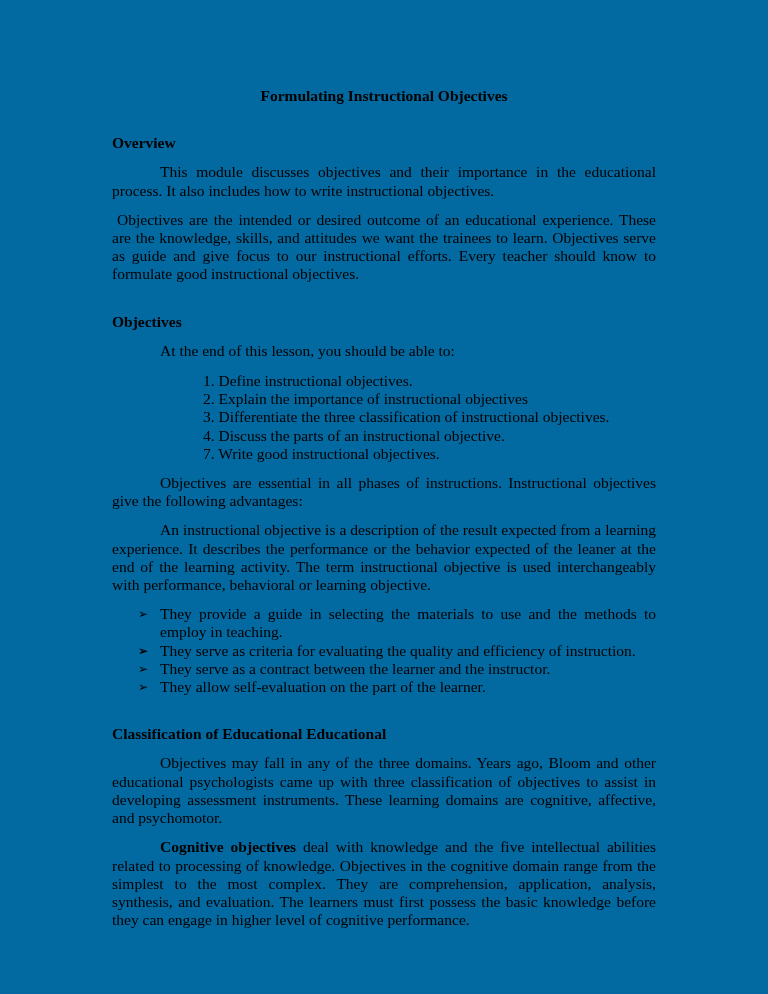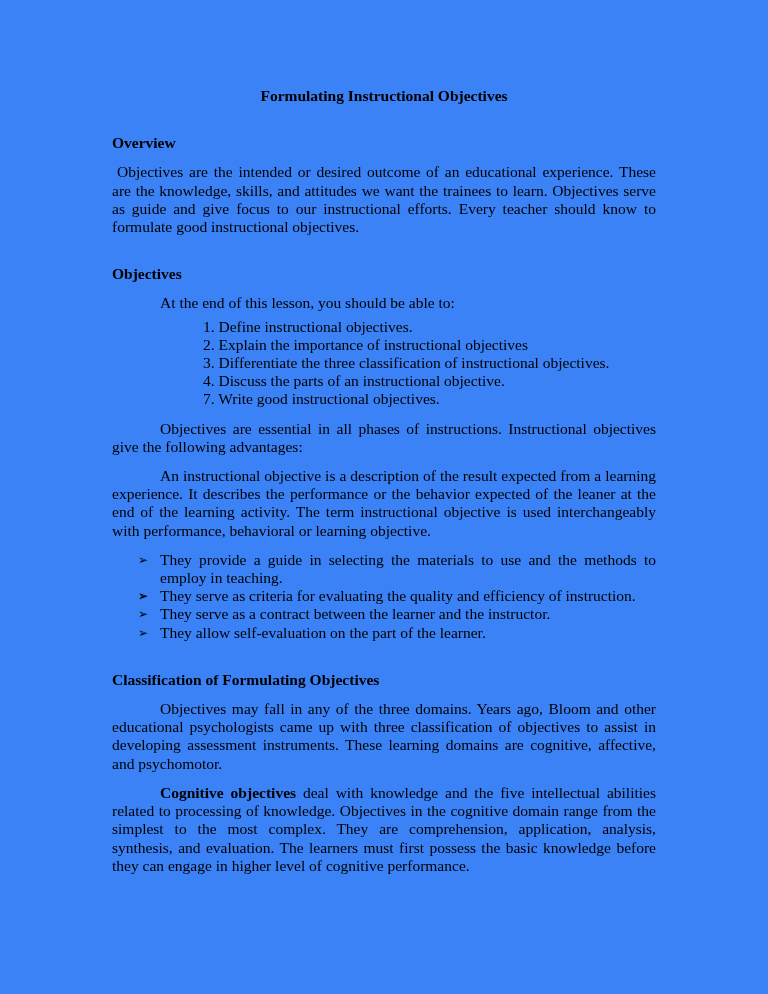--- a/index.html
+++ b/index.html
@@ -5,21 +5,21 @@
   html, body {
     margin: 0;
     padding: 0;
     background: #ffffff;
   }
   .page {
     position: relative;
     width: 768px;
     height: 994px;
     box-sizing: border-box;
-    background: #3b82f6;
+    background: #0369a1;
     padding: 87px 112px 40px 112px;
     font-family: "Liberation Serif", serif;
     font-size: 15.5px;
     line-height: 18.2px;
     color: #000000;
     overflow: hidden;
   }
   .title-block {
     text-align: center;
     font-weight: bold;
@@ -35,21 +35,21 @@
     margin: 11px 0 0 0;
     text-align: justify;
   }
   .indent {
     text-indent: 48px;
   }
   .small-indent {
     text-indent: 5px;
   }
   .num-list {
-    margin: 5px 0 0 91px;
+    margin: 12px 0 0 91px;
   }
   .num-item {
     margin: 0;
   }
   .bullet-list {
     list-style: none;
     margin: 11px 0 0 0;
     padding: 0;
   }
   .bullet-item {
@@ -74,20 +74,21 @@
 <body>
 
 <div class="page">
 
   <div class="title-block">
     <div class="title-line">Formulating  Instructional Objectives</div>
   </div>
 
   <div>
     <div class="heading">Overview</div>
+    <p class="para indent">This module discusses objectives and their importance in the educational process. It also includes how to write instructional objectives.</p>
     <p class="para small-indent">Objectives are the intended or desired outcome of an educational experience. These are the knowledge, skills, and attitudes we want the trainees to learn. Objectives serve as guide and give focus to our instructional efforts. Every teacher should know to formulate good instructional objectives.</p>
   </div>
 
   <div>
     <div class="heading">Objectives</div>
     <p class="para indent">At the end of this lesson, you should be able to:</p>
     <div class="num-list">
       <div class="num-item">1. Define instructional objectives.</div>
       <div class="num-item">2. Explain the importance of instructional objectives</div>
       <div class="num-item">3. Differentiate the three classification of instructional objectives.</div>
@@ -116,18 +117,18 @@
         <span>They serve as a contract between the learner and the instructor.</span>
       </li>
       <li class="bullet-item">
         <span class="bullet-marker">➢</span>
         <span>They allow self-evaluation on the part of the learner.</span>
       </li>
     </ul>
   </div>
 
   <div>
-    <div class="heading">Classification of Formulating Objectives</div>
+    <div class="heading">Classification of Educational Educational</div>
     <p class="para indent">Objectives may fall in any of the three domains. Years ago, Bloom and other educational psychologists came up with three classification of objectives to assist in developing assessment instruments. These learning domains are cognitive, affective, and psychomotor.</p>
     <p class="para indent"><span class="bold-lead">Cognitive objectives</span><span> deal with knowledge and the five intellectual abilities related to processing of knowledge. Objectives in the cognitive domain range from the simplest to the most complex. They are comprehension, application, analysis, synthesis, and evaluation. The learners must first possess the basic knowledge before they can engage in higher level of cognitive performance.</span></p>
   </div>
 
 </div>
 
 </body></html>

